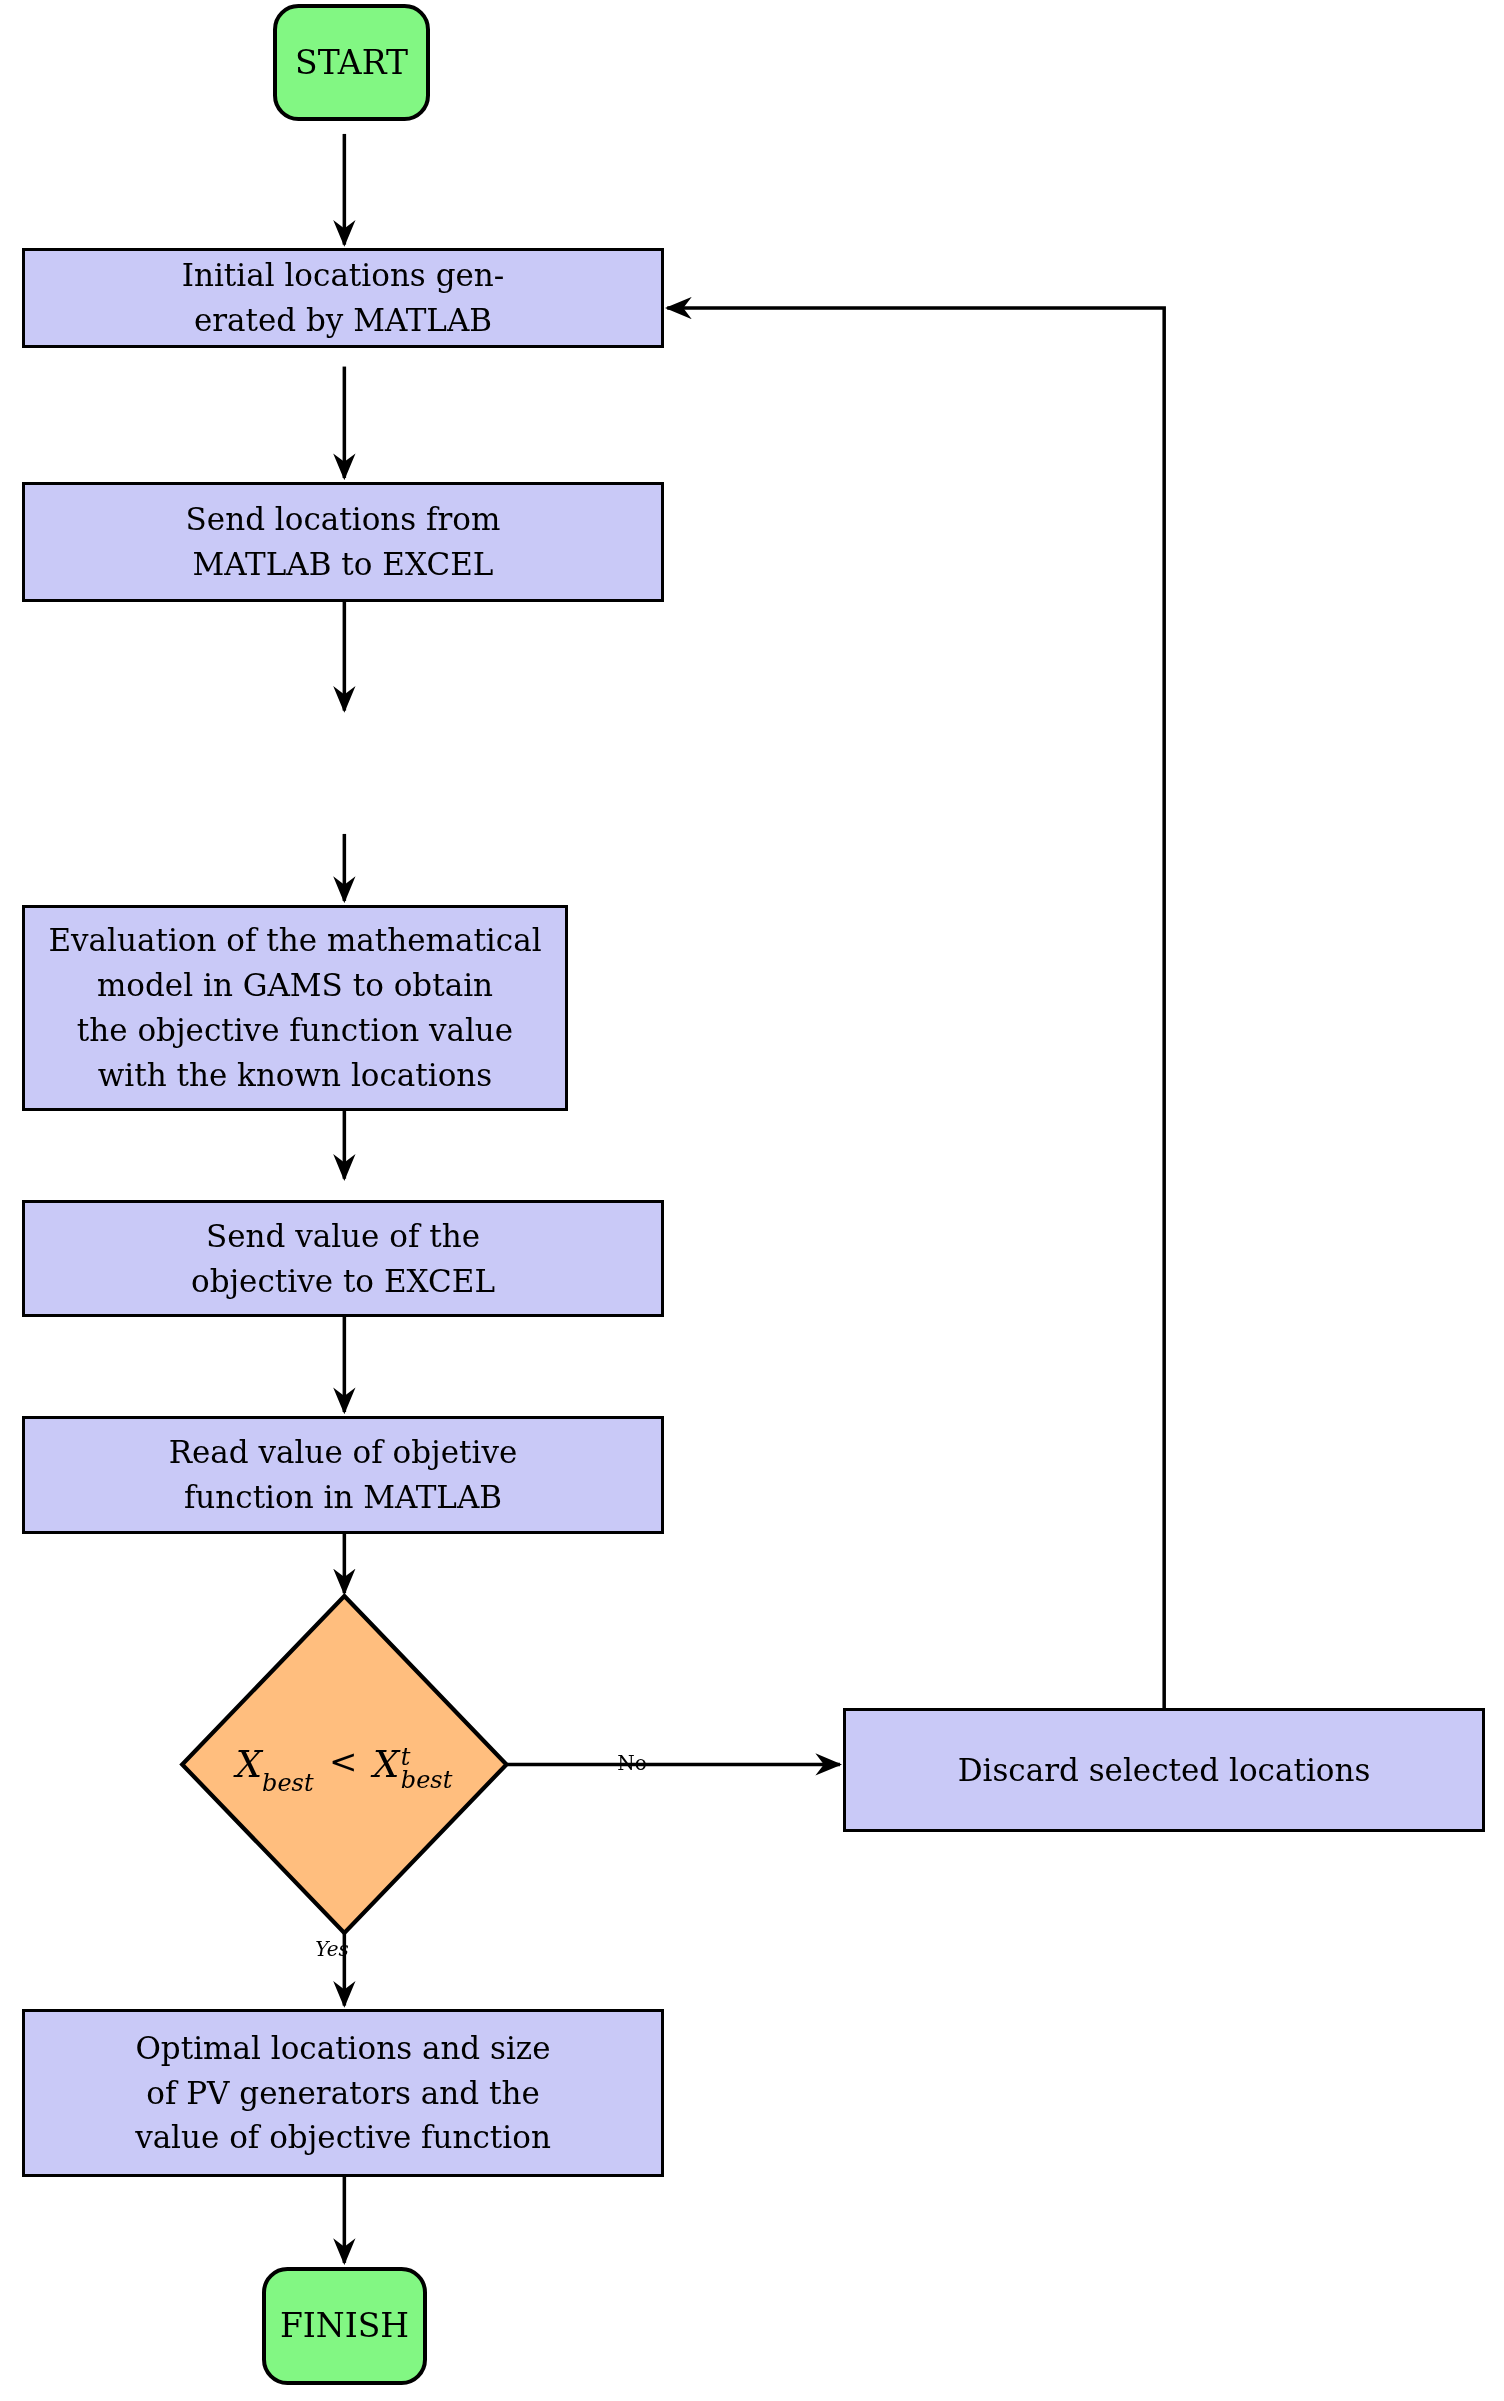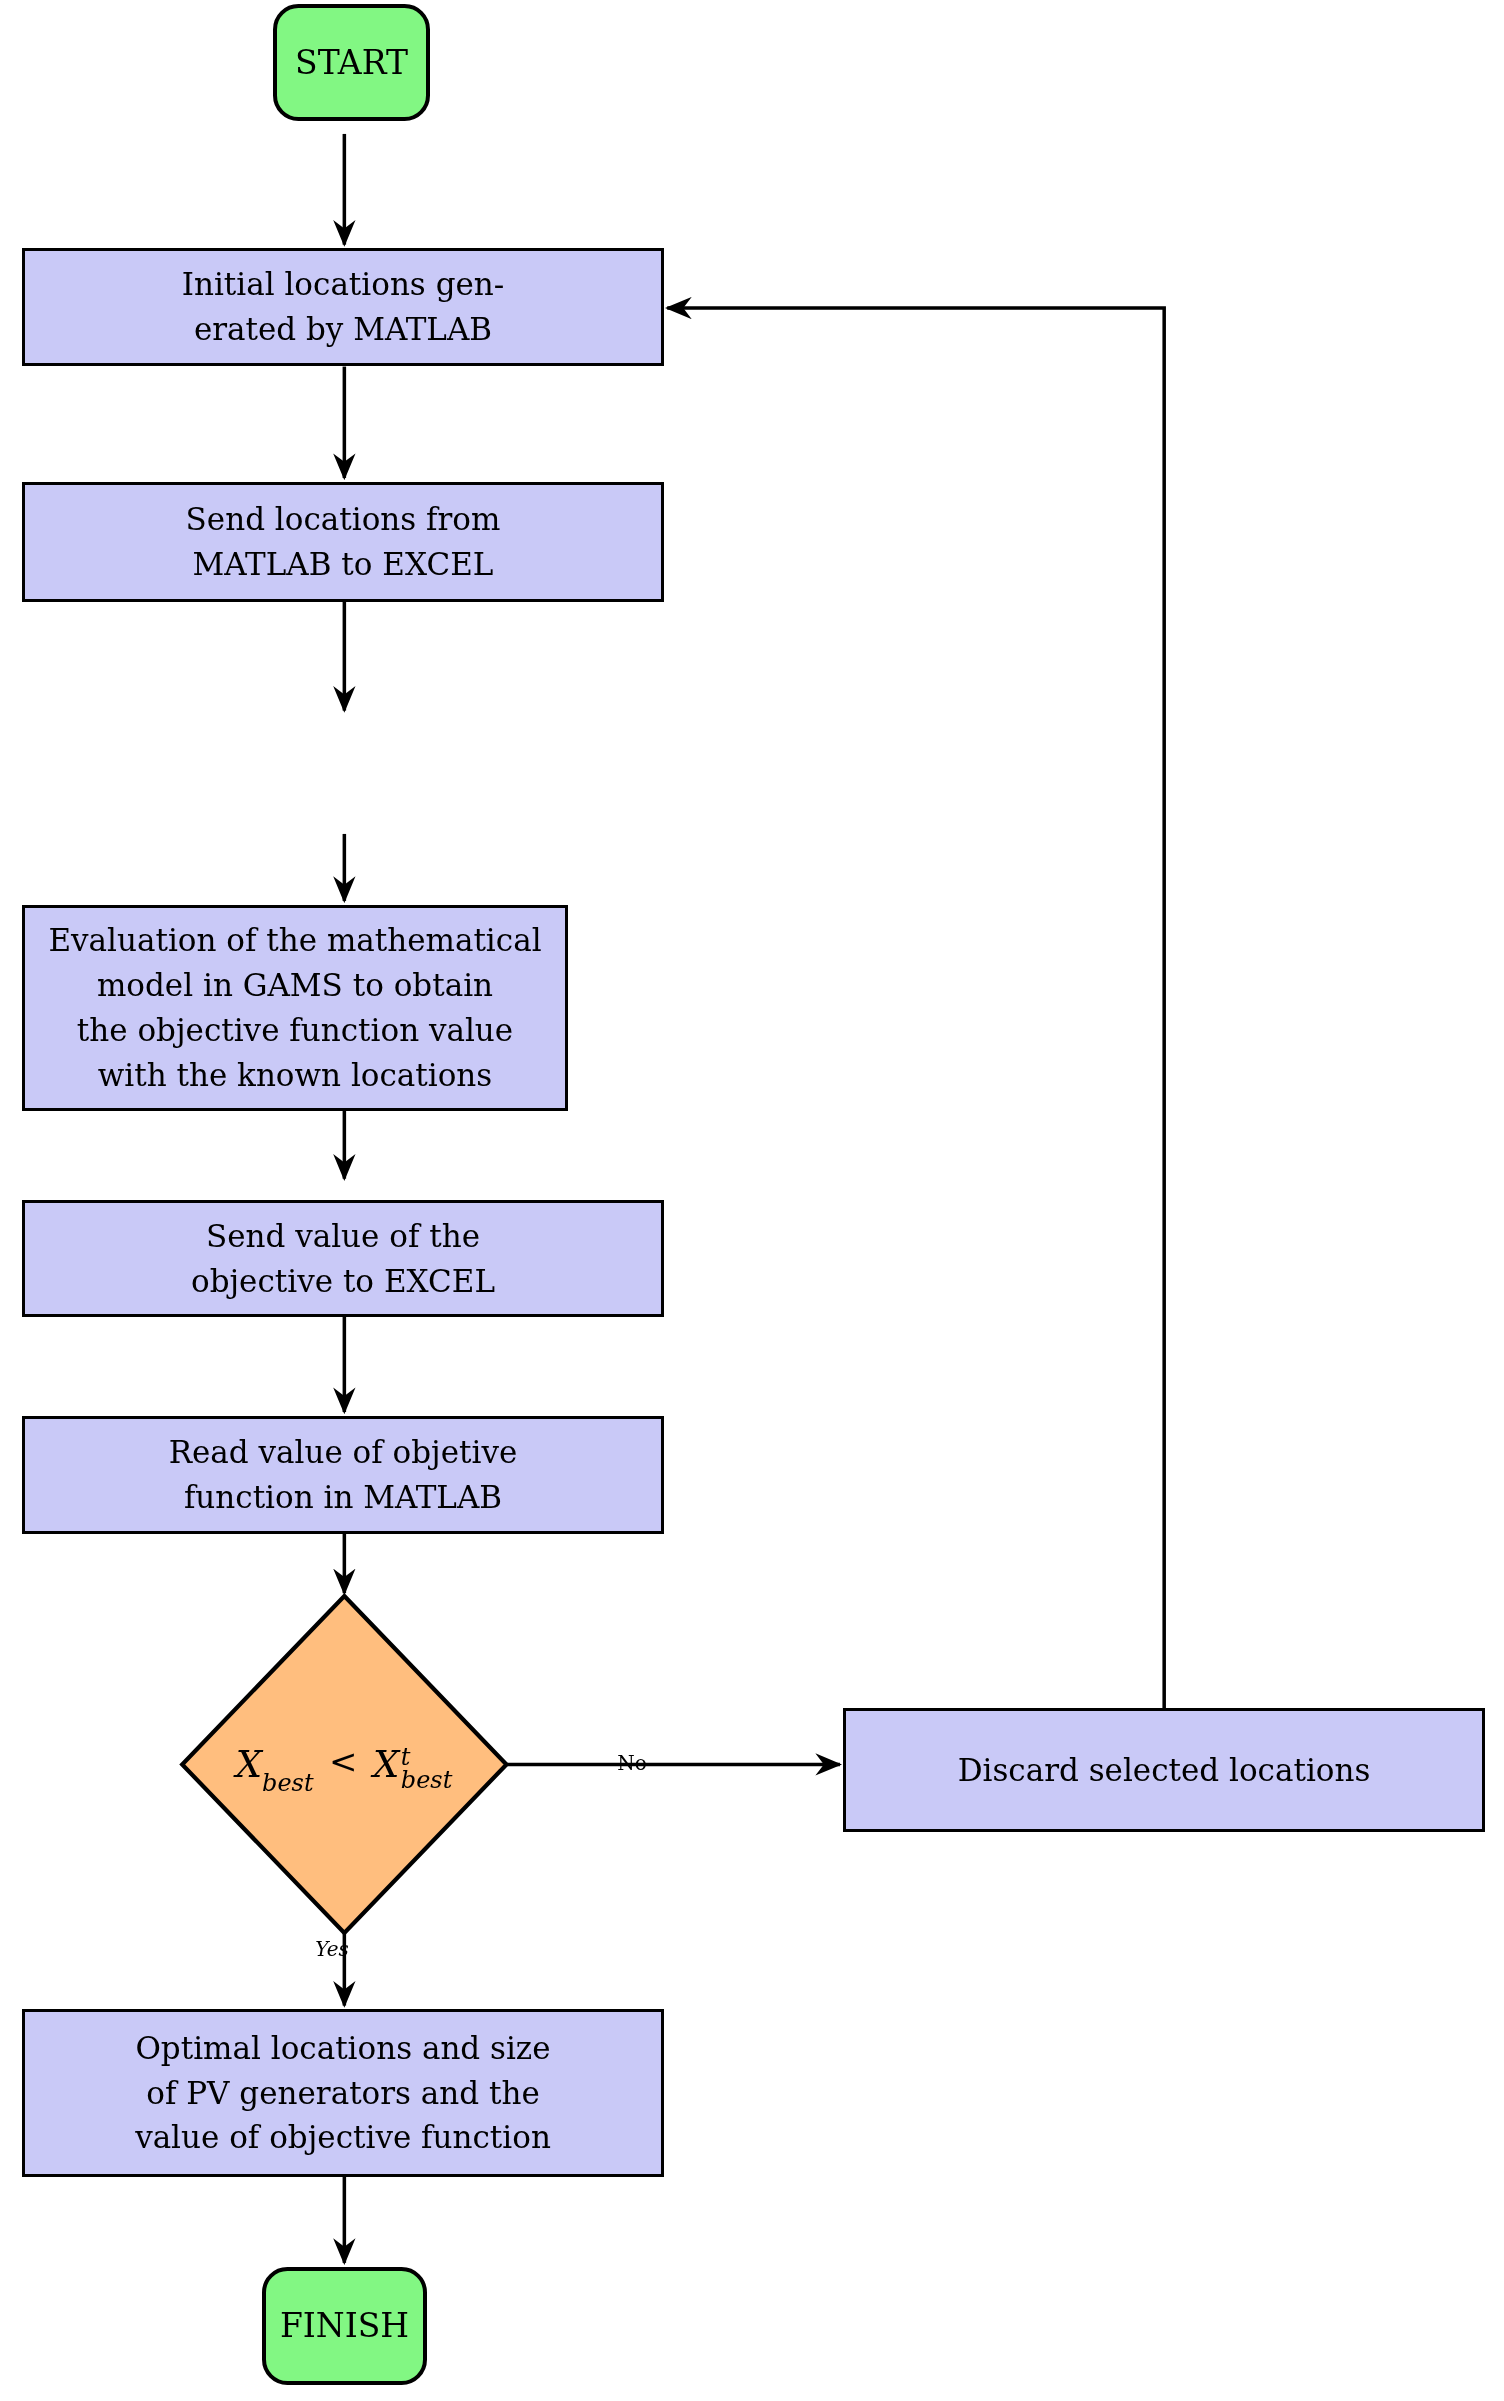--- a/index.html
+++ b/index.html
@@ -83,21 +83,21 @@
       <line x1="718" y1="2503" x2="1191" y2="2503" marker-end="url(#arrow)"></line>
       <polyline points="1651,2423 1651,437 946,437" marker-end="url(#arrow)"></polyline>
     </g>
     <polygon points="488,2264 718,2503 488,2742 258,2503" fill="var(--decision-fill)" stroke="var(--line-color)" stroke-width="6"></polygon>
   </svg>
 
   <div class="node terminal" style="left:266px; top:4px; width:157px; height:117px;margin-left:7px;">
     <span class="label">START</span>
   </div>
 
-  <div class="node" style="left:22px; top:248px; width:642px; height:118px;">
+  <div class="node" style="left:22px; top:248px; width:642px; height:100px;">
     <span class="label">Initial locations gen-
 erated by MATLAB</span>
   </div>
 
   <div class="node" style="left:22px; top:482px; width:642px; height:120px;">
     <span class="label">Send locations from
 MATLAB to EXCEL</span>
   </div>
 
 

